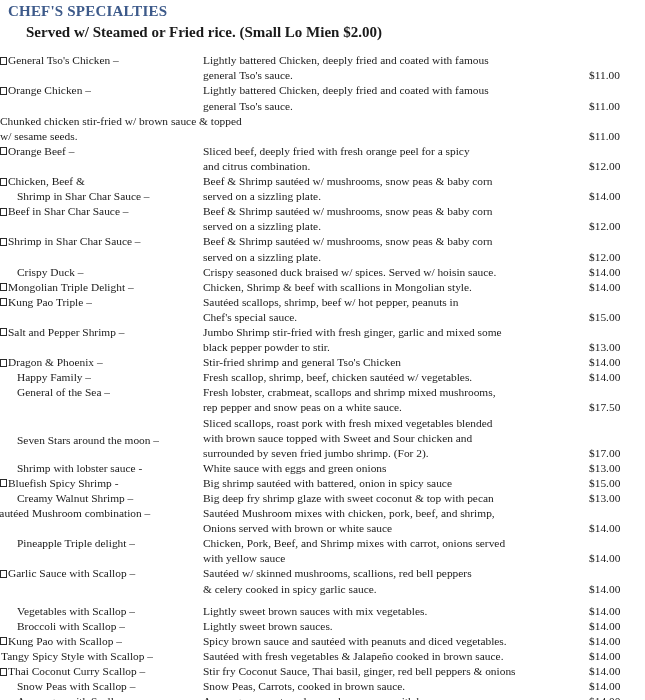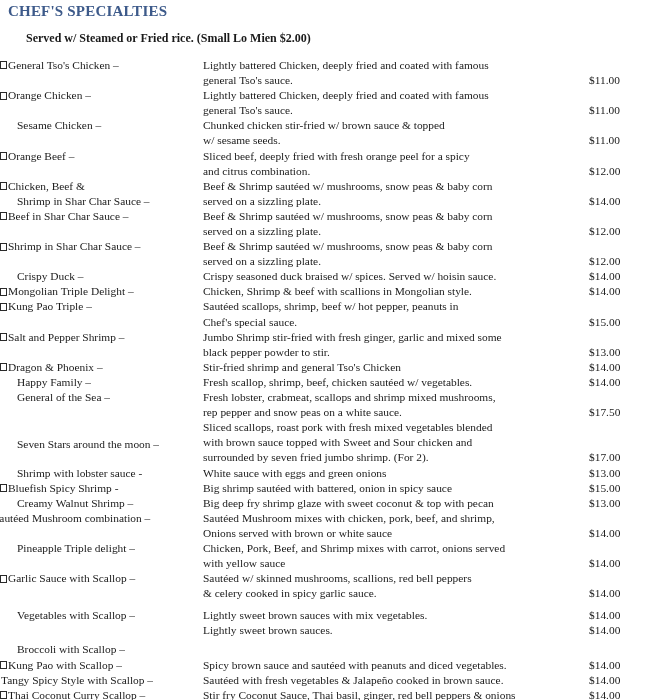--- a/index.html
+++ b/index.html
@@ -22,24 +22,24 @@
   }
   .section-title {
     font-size: 15px;
     font-weight: bold;
     color: #3d5a8a;
     letter-spacing: 0.2px;
     margin: 3px 0 0 8px;
     line-height: 1.12;
   }
   .section-subtitle {
-    font-size: 12px;
+    font-size: 15px;
     font-weight: bold;
     color: #1a1a1a;
-    margin: 12px 0 0 26px;
+    margin: 4px 0 0 26px;
     line-height: 1.1;
   }
   .menu-list {
     margin-top: 13px;
   }
   .menu-row {
     position: relative;
     display: flex;
     align-items: flex-start;
     font-size: 11.4px;
@@ -132,23 +132,20 @@
         <div class="desc-cell">
           <span class="desc-line">Lightly battered Chicken, deeply fried and coated with famous</span>
           <span class="desc-line">general Tso's sauce.</span>
         </div>
         <div class="price-cell">
           <span class="price-spacer">.</span>
           <span class="price-value">$11.00</span>
         </div>
       </div>
       <div class="menu-row">
-        <div class="name-cell">
-          <span style="display: block; white-space: nowrap;"><span>Sesame Chicken –</span></span>
-        </div>
         <div class="desc-cell">
           <span class="desc-line">Chunked chicken stir-fried w/ brown sauce &amp; topped</span>
           <span class="desc-line">w/ sesame seeds.</span>
         </div>
         <div class="price-cell">
           <span class="price-spacer">.</span>
           <span class="price-value">$11.00</span>
         </div>
       </div>
       <div class="menu-row">
@@ -380,21 +377,21 @@
         </div>
         <div class="desc-cell">
           <span class="desc-line">Lightly sweet brown sauces with mix vegetables.</span>
         </div>
         <div class="price-cell">
           <span class="price-value">$14.00</span>
         </div>
       </div>
       <div class="menu-row">
         <div class="name-cell">
-          <span style="display: block; white-space: nowrap; margin-top: 19px;"><span>Broccoli with Scallop –</span></span>
+          <span style="display: block; white-space: nowrap;"><span>Broccoli with Scallop –</span></span>
         </div>
         <div class="desc-cell">
           <span class="desc-line">Lightly sweet brown sauces.</span>
         </div>
         <div class="price-cell">
           <span class="price-value">$14.00</span>
         </div>
       </div>
       <div class="menu-row">
         <div class="name-cell marked">

